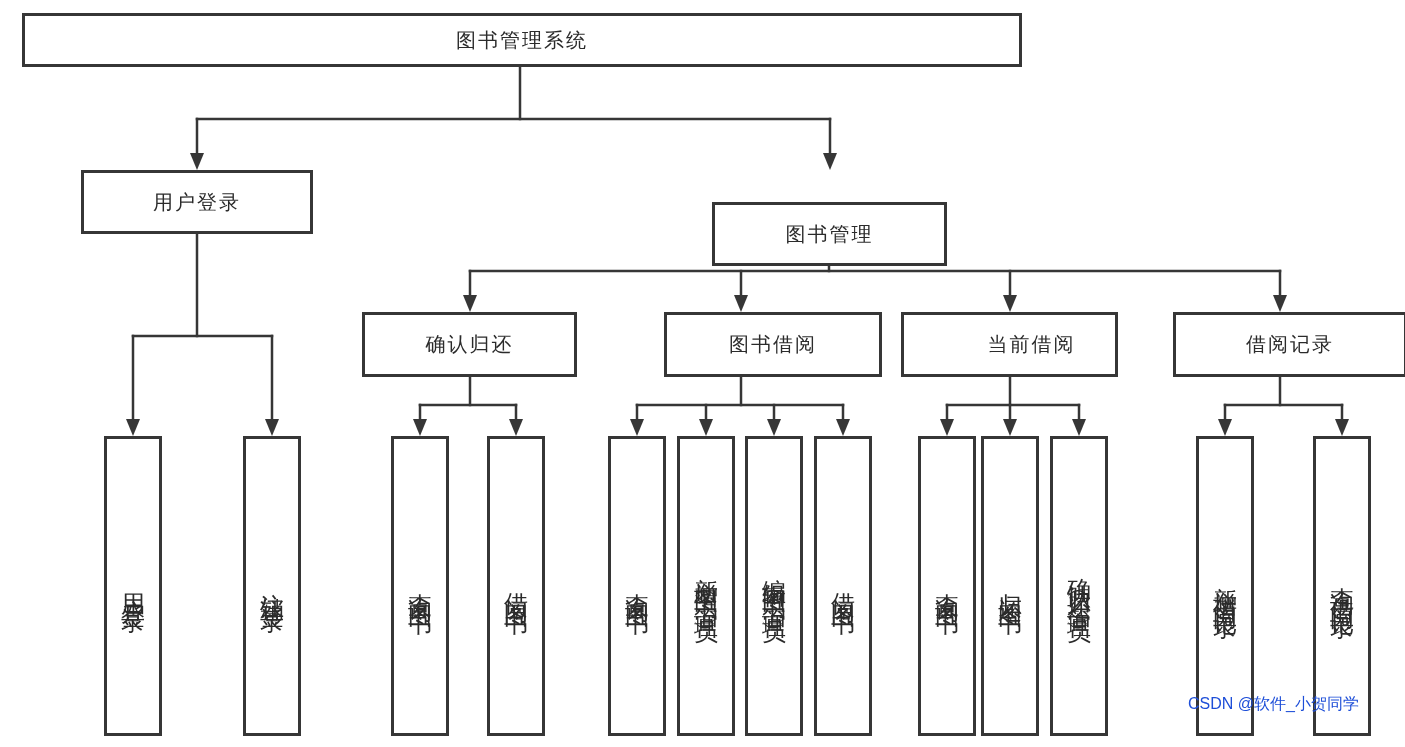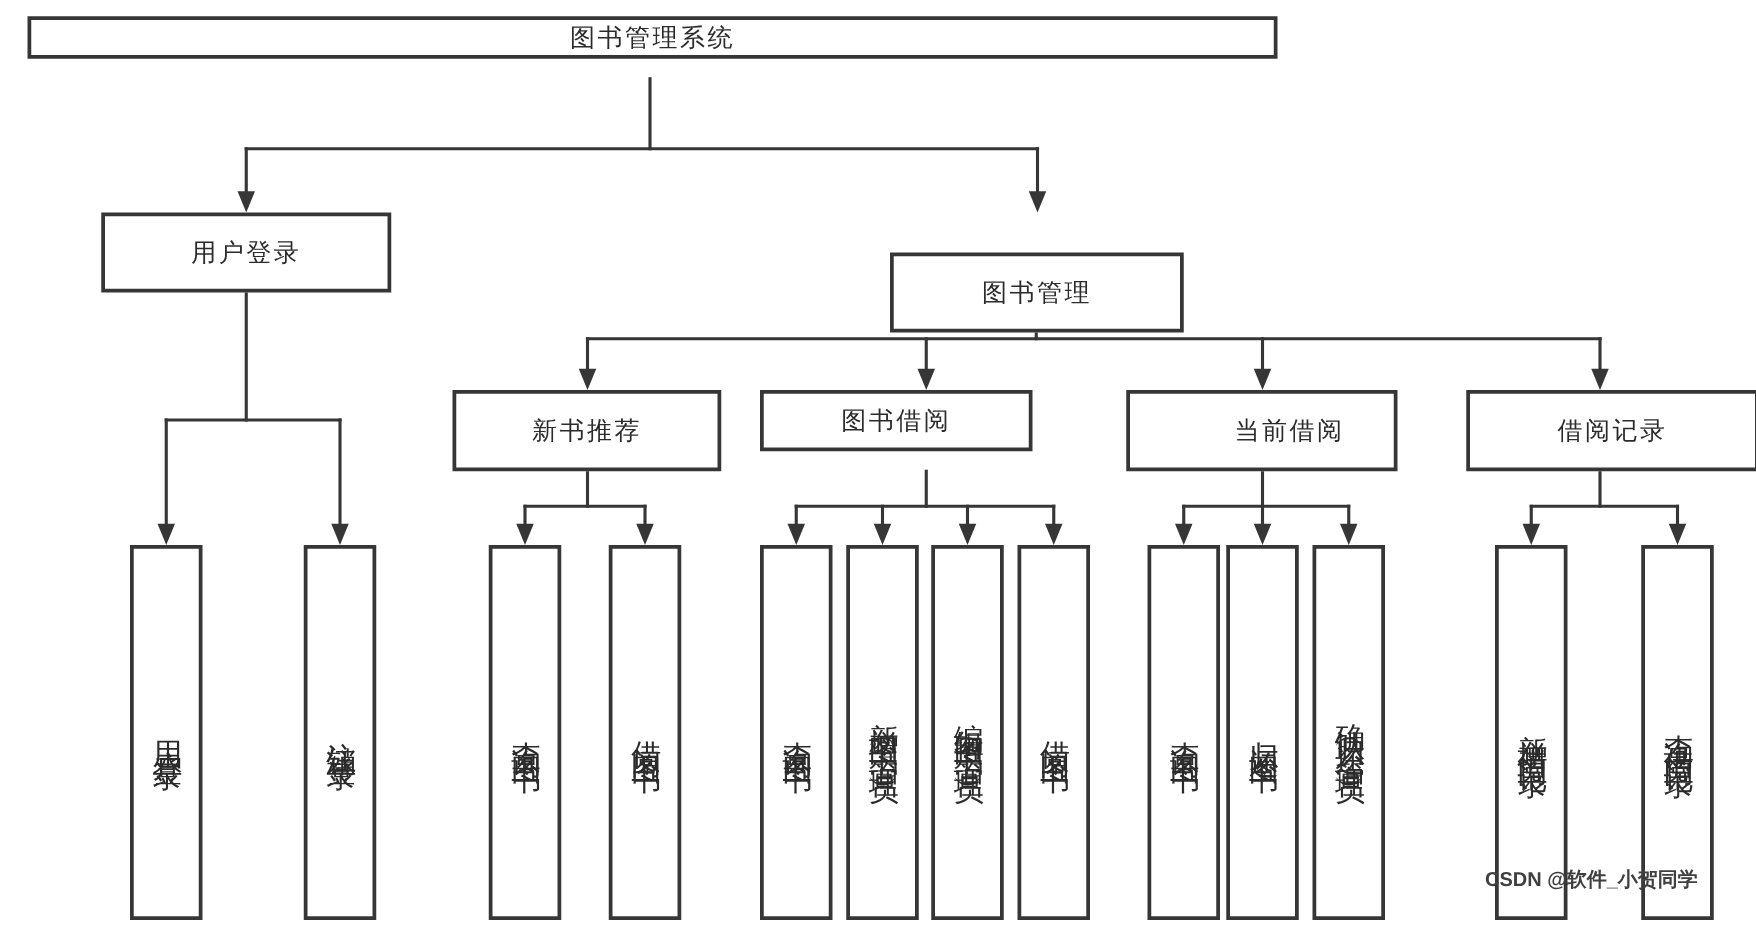--- a/index.html
+++ b/index.html
@@ -32,50 +32,49 @@
   }
   .leaf .v-label{
     writing-mode:vertical-rl;
     text-orientation:mixed;
     font-size:24px;
     letter-spacing:6px;
     line-height:1;
     color:#2b2b2b;
   }
   
-  #n-root{left:22px;top:13px;width:1000px;height:34px;}
+  #n-root{left:22px;top:13px;width:1000px;height:54px;}
   
   #n-login{left:81px;top:170px;width:232px;height:64px;}
   #n-bookmgmt{left:712px;top:170px;width:235px;height:64px;margin-top:32px;}
   
   #n-newbook{left:362px;top:312px;width:215px;height:65px;}
-  #n-borrow{left:608px;top:312px;width:218px;height:49px;}
+  #n-borrow{left:664px;top:312px;width:218px;height:65px;}
   #n-current{left:901px;top:312px;width:217px;height:65px;padding-left:44px;}
   #n-records{left:1173px;top:312px;width:234px;height:65px;}
   
   #l-userlogin{left:104px;}
   #l-logout{left:243px;}
   #l-nb-query{left:391px;}
   #l-nb-borrow{left:487px;}
   #l-bw-query{left:608px;}
   #l-bw-add{left:677px;}
   #l-bw-edit{left:745px;}
   #l-bw-borrow{left:814px;}
   #l-cur-query{left:918px;}
   #l-cur-return{left:981px;}
   #l-cur-confirm{left:1050px;}
   #l-rec-add{left:1196px;}
   #l-rec-query{left:1313px;}
   .watermark{
     position:absolute;
     left:1188px;top:694px;
     font-size:16px;
-    color:#404040;
+    color:#1d4ed8;
     white-space:nowrap;
-    font-weight:bold;
   }
 </style>
 </head>
 <body>
 
 <div id="canvas">
 
   <svg id="connectors" viewBox="0 0 1405 747" xmlns="http://www.w3.org/2000/svg">
     <g stroke="#363636" stroke-width="2.5" stroke-linecap="square" fill="none">
 
@@ -150,21 +149,21 @@
   </div>
 
   <div class="node" id="n-login">
     <span class="h-label">用户登录</span>
   </div>
   <div class="node" id="n-bookmgmt">
     <span class="h-label">图书管理</span>
   </div>
 
   <div class="node" id="n-newbook">
-    <span class="h-label">新书推荐</span>
+    <span class="h-label">确认归还</span>
   </div>
   <div class="node" id="n-borrow">
     <span class="h-label">图书借阅</span>
   </div>
   <div class="node" id="n-current">
     <span class="h-label">当前借阅</span>
   </div>
   <div class="node" id="n-records">
     <span class="h-label">借阅记录</span>
   </div>

